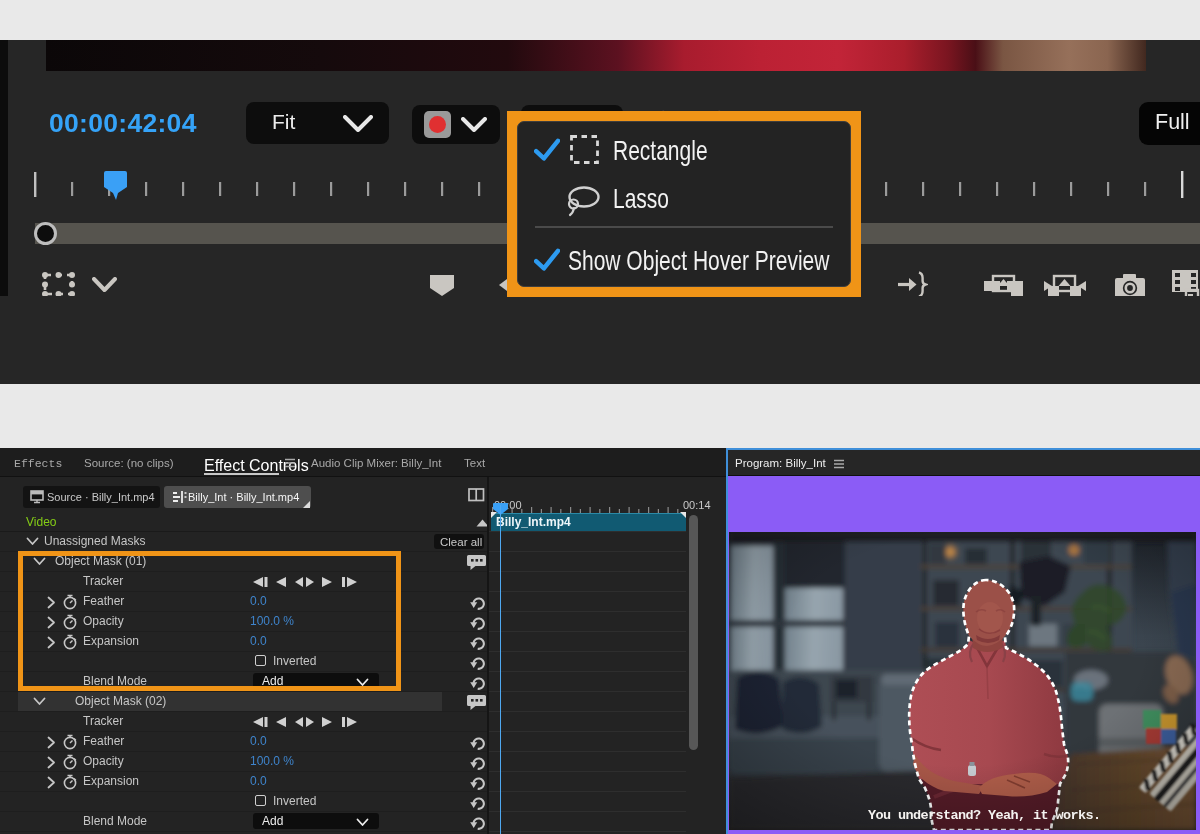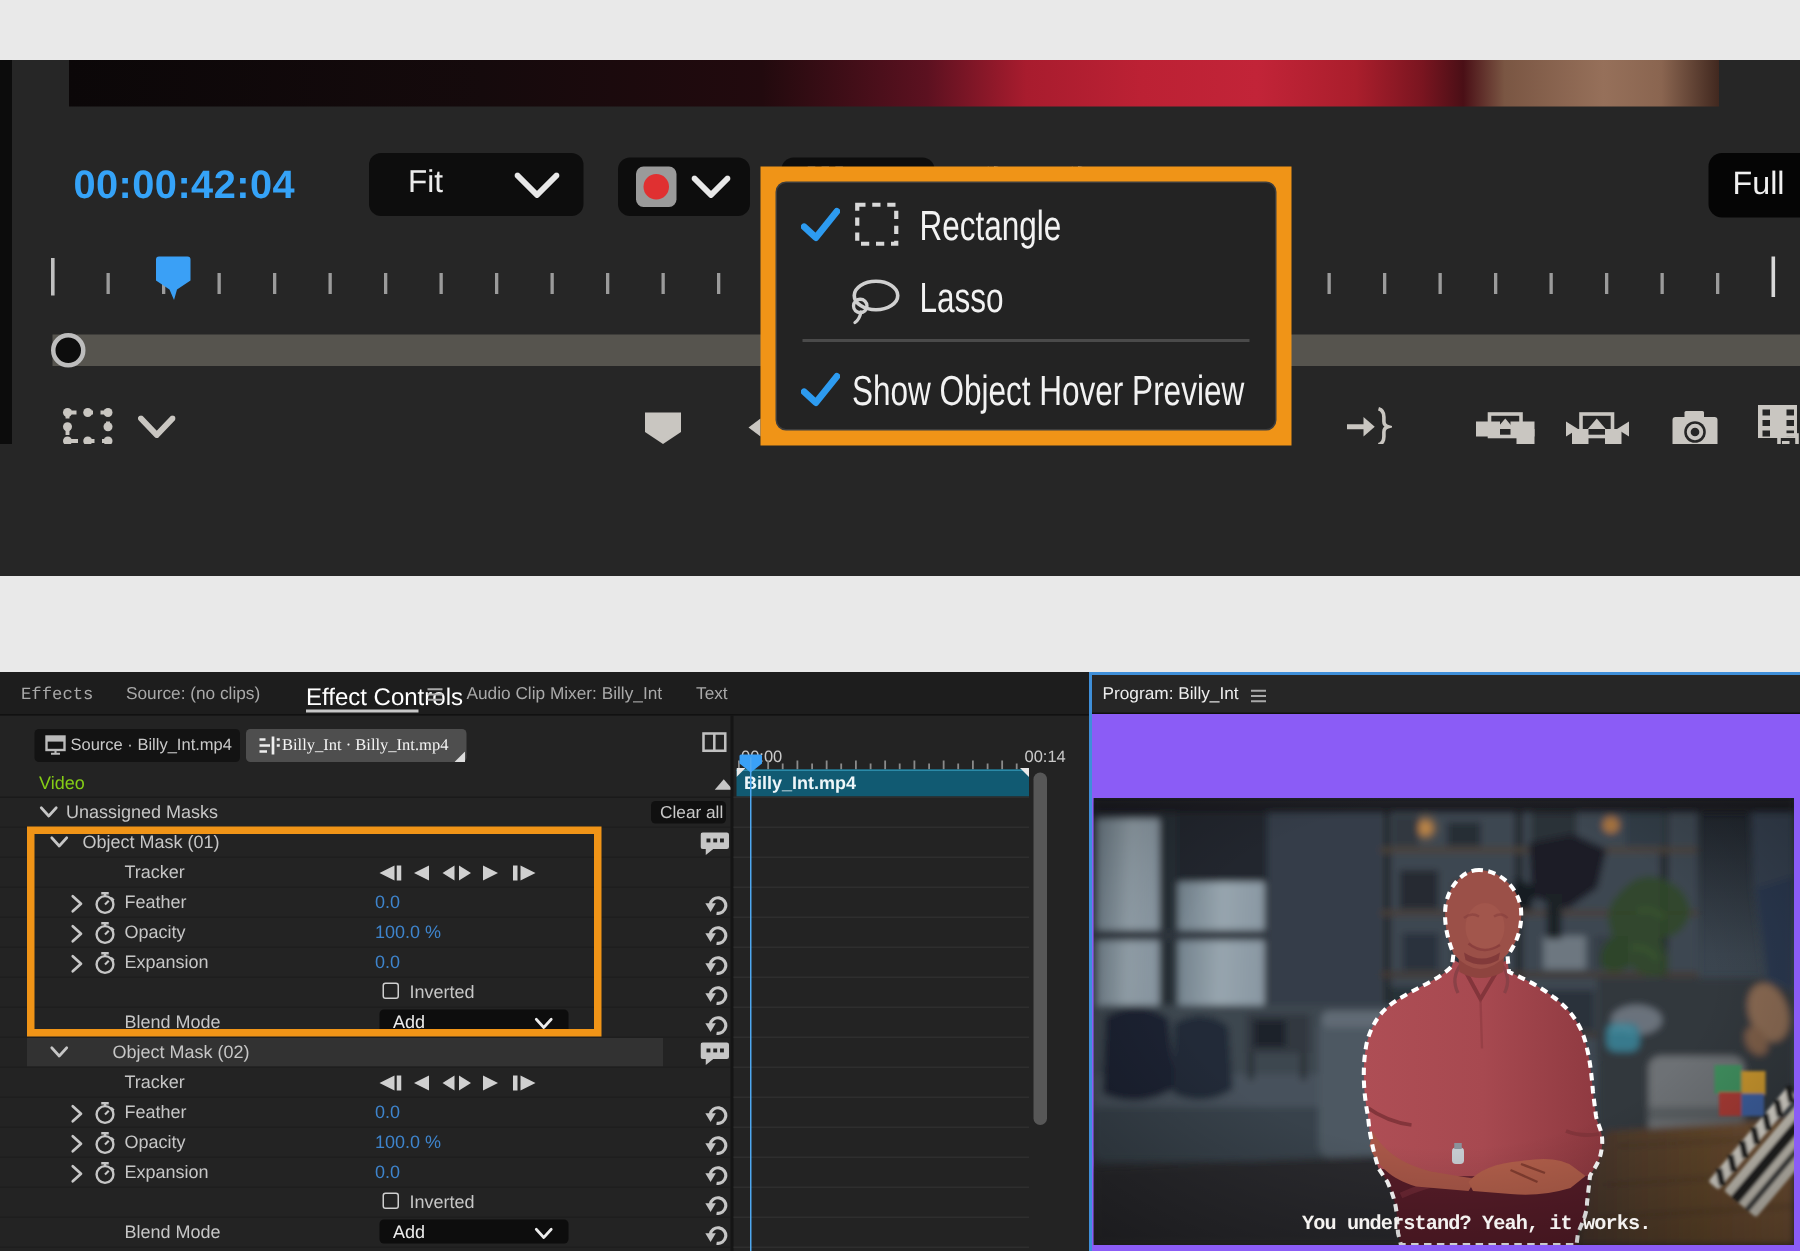--- a/index.html
+++ b/index.html
@@ -180,21 +180,21 @@
 <rect x="1" y="1" width="12" height="3.4" fill="#bbb"></rect>
 <path d="M4,12.5 h6 M7,10 v3" stroke="#bbb" stroke-width="1.4"></path>
     </svg>
 <div class="abs" style="left:47px;top:43px;font-size:11px;color:#c9c9c9;white-space:nowrap;">Source · Billy_Int.mp4</div>
 <div class="abs" style="left:164px;top:38px;width:147px;height:22px;background:#4e4e4e;border-radius:3px;"></div>
 <svg class="ic" style="left:171px;top:42px;" width="16" height="14">
 <path d="M2,3 h4 M2,7 h7 M2,11 h5" stroke="#eee" stroke-width="1.8"></path>
 <path d="M11,1 v12" stroke="#eee" stroke-width="1.8"></path>
 <path d="M13.5,3 h2 M13.5,7 h2" stroke="#eee" stroke-width="1.6"></path>
     </svg>
-<div class="abs" style="left:188px;top:43px;font-size:11px;color:#f5f5f5;white-space:nowrap;font-family:Liberation Serif, serif;">Billy_Int · Billy_Int.mp4</div>
+<div class="abs" style="left:188px;top:43px;font-size:11px;color:#f5f5f5;white-space:nowrap;">Billy_Int · Billy_Int.mp4</div>
 <svg class="ic" style="left:303px;top:53px;" width="8" height="8">
       <path d="M7,0 V7 H0 z" fill="#ddd"></path>
     </svg>
 <svg class="ic" style="left:468px;top:40px;" width="17" height="14">
 <rect x="1" y="1" width="14.5" height="11.5" fill="none" stroke="#c0c0c0" stroke-width="1.7"></rect>
 <path d="M8.2,1 V12.5" stroke="#c0c0c0" stroke-width="1.7"></path>
     </svg>
 <div class="abs" style="left:26px;top:67px;font-size:12px;color:#84cc16;white-space:nowrap;">Video</div>
 <svg class="ic" style="left:476px;top:71px;" width="13" height="8">
       <path d="M6.5,0.5 L12.5,7.5 H0.5 z" fill="#c6c6c6"></path>

